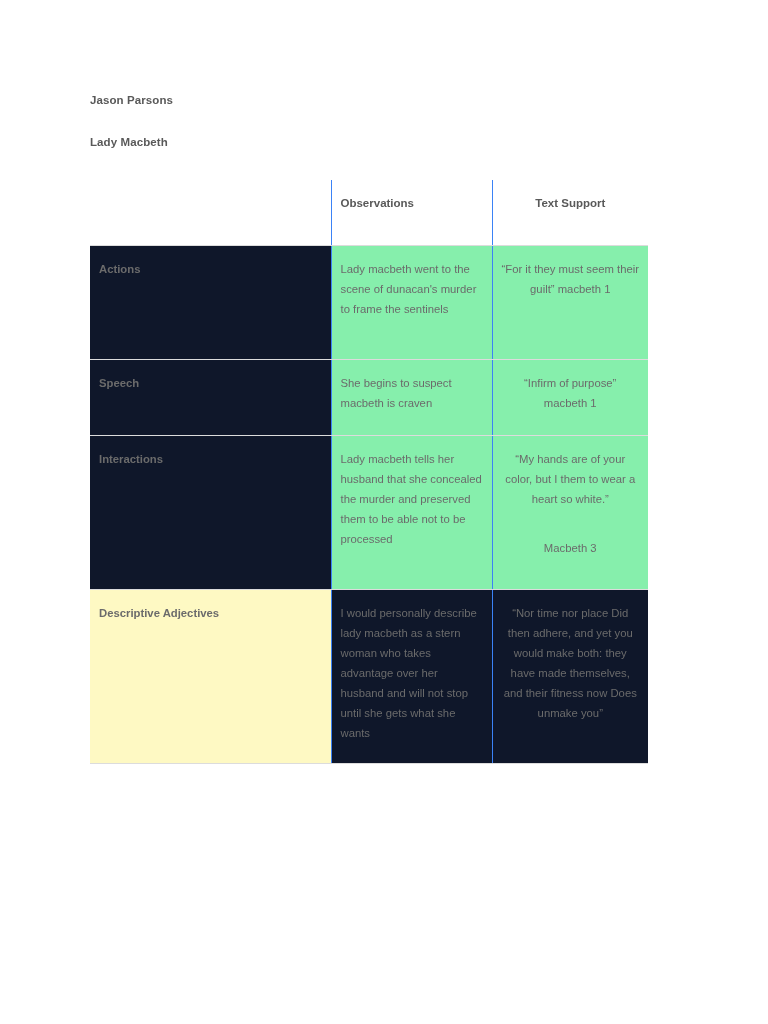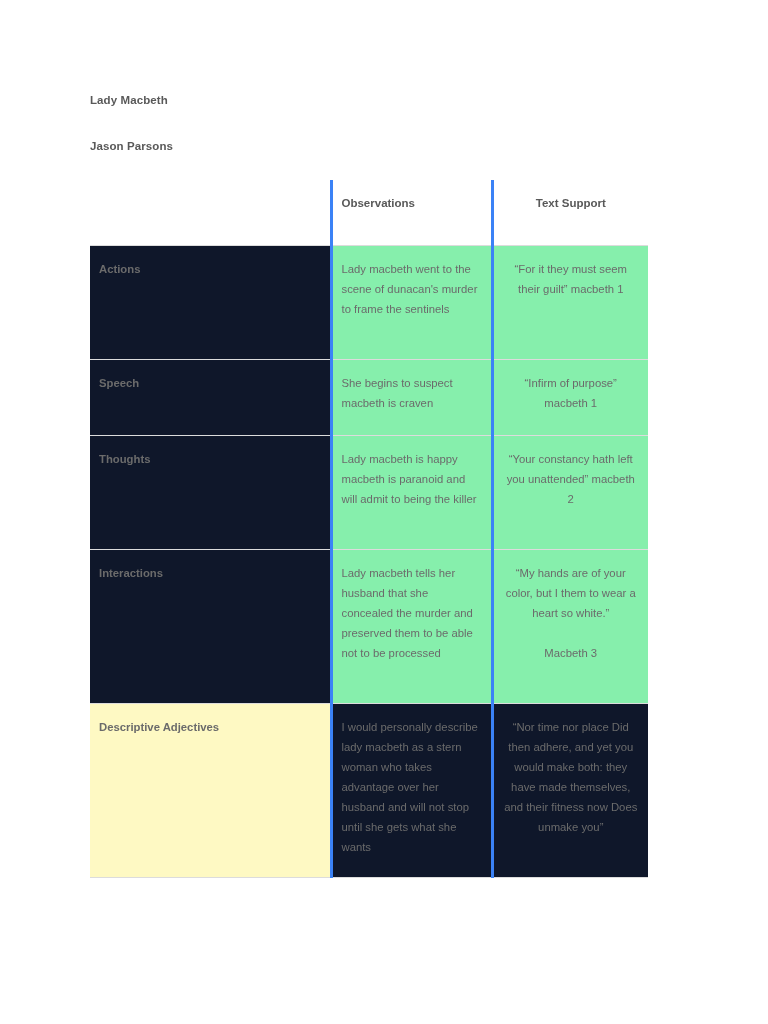--- a/index.html
+++ b/index.html
@@ -53,21 +53,21 @@
   }
 
   table.char-table col.c1 { width: 241px; }
   table.char-table col.c2 { width: 161px; }
   table.char-table col.c3 { width: 156px; }
 
   table.char-table td {
     vertical-align: top;
     padding: 13px 9px 14px 9px;
     border-bottom: 1px solid #dcdcdc;
-    border-right: 3px solid #3b82f6;
+    border-right: 1px solid #3b82f6;
     font-size: 11.3px;
     line-height: 20px;
     color: #6b6b6b;
     word-wrap: break-word;
   }
 
   table.char-table td.last-col {
     border-right: none;
     text-align: center;
   }
@@ -94,21 +94,21 @@
   }
 
   tr.shaded-row td {
     background: #fef9c3;
   }
 
   .cell-p {
     margin: 0;
   }
   .cell-p + .cell-p {
-    margin-top: 20px;
+    margin-top: 29px;
   }
 
   td.body-cell {
     background: #86efac;
   }
   tr.shaded-row td.body-cell {
     background: #0f172a;
   }
 
   
@@ -117,23 +117,23 @@
   tr.r-thoughts td     { height: 86px; }
   tr.r-interactions td { height: 126px; }
   tr.r-adjectives td   { height: 146px; }
 </style>
 </head>
 <body>
 
 <div class="page">
   <div class="doc-body">
 
+    <p class="heading-line">Jason Parsons</p>
+
     <p class="heading-line second">Lady Macbeth</p>
-
-    <p class="heading-line">Jason Parsons</p>
 
     <table class="char-table">
       <colgroup>
         <col class="c1">
           <col class="c2">
           <col class="c3">
       </colgroup>
       <tbody>
 
         <tr class="header-row">
@@ -147,25 +147,20 @@
           <td class="body-cell"> Lady macbeth went to the scene of dunacan's murder to frame the sentinels</td>
           <td class="body-cell last-col"> “For it they must seem their guilt”  macbeth 1</td>
         </tr>
 
         <tr class="r-speech">
           <td class="row-label">Speech</td>
           <td class="body-cell"> She begins to suspect macbeth is craven</td>
           <td class="body-cell last-col">“Infirm of purpose” macbeth 1</td>
         </tr>
 
-        <tr class="r-thoughts">
-          <td class="row-label">Thoughts</td>
-          <td class="body-cell"> Lady macbeth is happy macbeth is paranoid and will admit to being the killer</td>
-          <td class="body-cell last-col">“Your constancy hath left you unattended” macbeth 2</td>
-        </tr>
 
         <tr class="r-interactions">
           <td class="row-label">Interactions</td>
           <td class="body-cell"> Lady macbeth tells her husband that she concealed the murder and preserved them to be able not to be processed</td>
           <td class="body-cell last-col">
             <p class="cell-p">“My hands are of your color, but I them to wear a heart so white.”</p>
             <p class="cell-p">Macbeth 3</p>
           </td>
         </tr>
 

